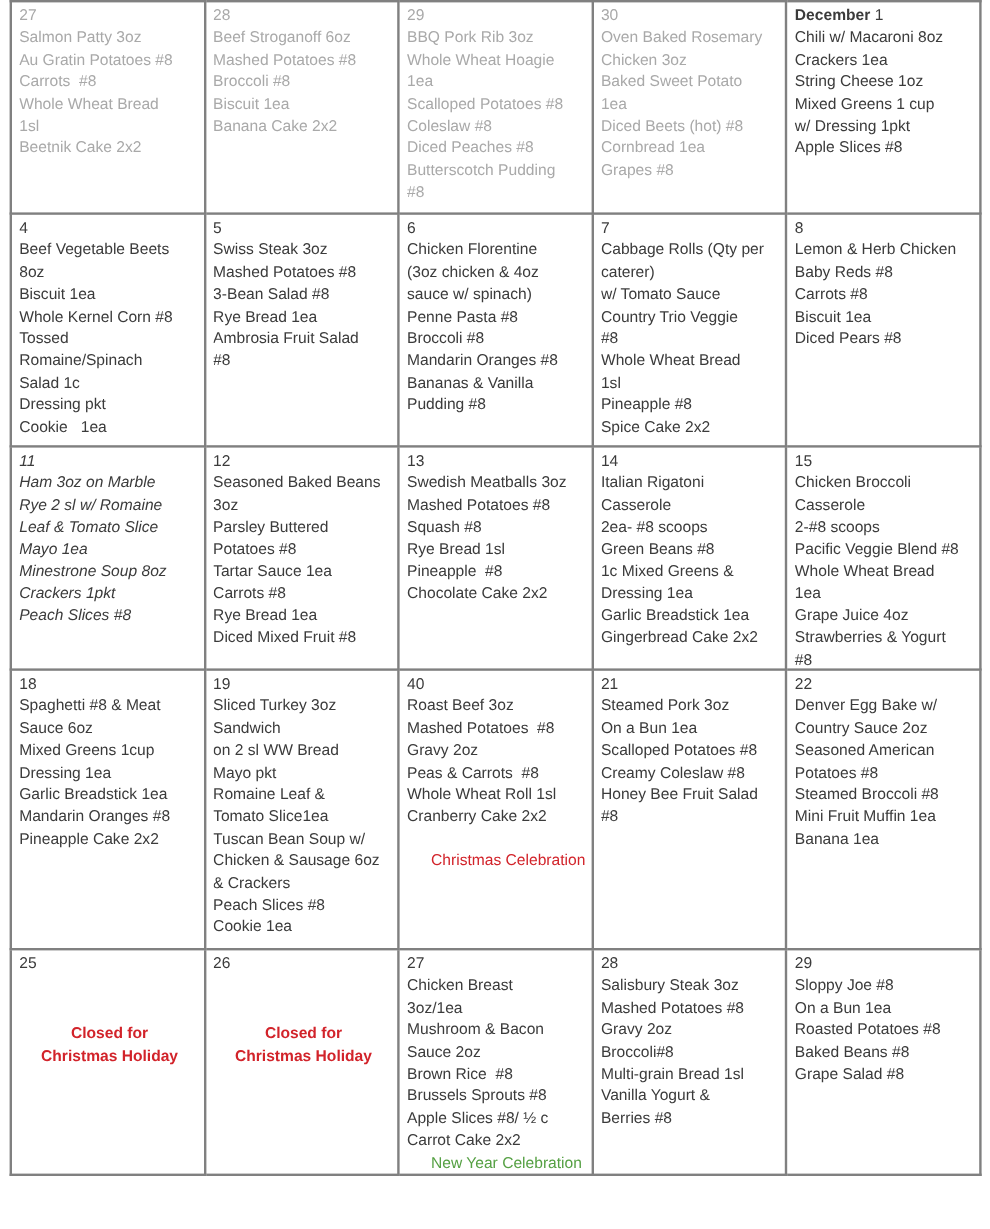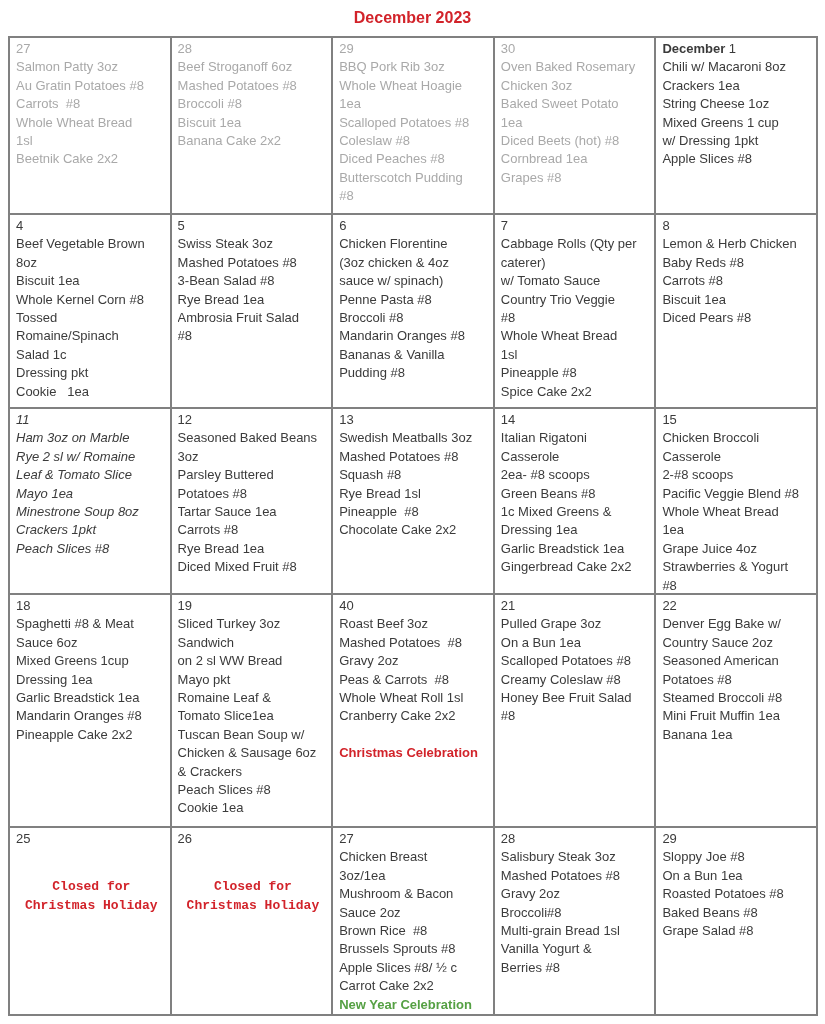--- a/index.html
+++ b/index.html
@@ -32,37 +32,35 @@
     font-size: 13px;
     line-height: 18.4px;
     background: #ffffff;
   }
   td.muted { color: var(--muted, #a9a9a9); }
   .cell-inner { overflow: hidden; }
   .day-label { white-space: pre-wrap; }
   .day-prefix { font-weight: bold; }
   .item { white-space: pre-wrap; }
   .item.italic { }
-  .note { font-weight: bold; white-space: pre-wrap; }
+  .note { font-weight: normal; white-space: pre-wrap; margin-left: 20px; }
   .note.red { color: var(--red, #d2232a); }
   .note.green { color: var(--green, #55a043); }
   .note.gap { margin-top: 18px; }
   .closed-note {
     color: var(--red, #d2232a);
     font-weight: bold;
     text-align: center;
-    margin-top: 30px;
-    font-family: Liberation Mono, monospace;
+    margin-top: 40px;
   }
 </style>
 </head>
 <body>
 
 <div class="page">
-  <div class="page-title">December 2023</div>
   <table class="calendar">
     <tbody>
         <tr style="height: 177px;">
           <td class="muted">
             <div class="cell-inner" style="height: 173px;">
               <div class="day-label">27</div>
               <div class="item">Salmon Patty 3oz</div>
               <div class="item">Au Gratin Potatoes #8</div>
               <div class="item">Carrots  #8</div>
               <div class="item">Whole Wheat Bread</div>
@@ -114,21 +112,21 @@
               <div class="item">Mixed Greens 1 cup</div>
               <div class="item">w/ Dressing 1pkt</div>
               <div class="item">Apple Slices #8</div>
             </div>
           </td>
         </tr>
         <tr style="height: 194px;">
           <td>
             <div class="cell-inner" style="height: 190px;">
               <div class="day-label">4</div>
-              <div class="item">Beef Vegetable Brown</div>
+              <div class="item">Beef Vegetable Beets</div>
               <div class="item">8oz</div>
               <div class="item">Biscuit 1ea</div>
               <div class="item">Whole Kernel Corn #8</div>
               <div class="item">Tossed</div>
               <div class="item">Romaine/Spinach</div>
               <div class="item">Salad 1c</div>
               <div class="item">Dressing pkt</div>
               <div class="item">Cookie   1ea</div>
             </div>
           </td>
@@ -283,21 +281,21 @@
               <div class="item">Gravy 2oz</div>
               <div class="item">Peas &amp; Carrots  #8</div>
               <div class="item">Whole Wheat Roll 1sl</div>
               <div class="item">Cranberry Cake 2x2</div>
               <div class="note red gap">Christmas Celebration</div>
             </div>
           </td>
           <td>
             <div class="cell-inner" style="height: 229px;">
               <div class="day-label">21</div>
-              <div class="item">Pulled Grape 3oz</div>
+              <div class="item">Steamed Pork 3oz</div>
               <div class="item">On a Bun 1ea</div>
               <div class="item">Scalloped Potatoes #8</div>
               <div class="item">Creamy Coleslaw #8</div>
               <div class="item">Honey Bee Fruit Salad</div>
               <div class="item">#8</div>
             </div>
           </td>
           <td>
             <div class="cell-inner" style="height: 229px;">
               <div class="day-label">22</div>

